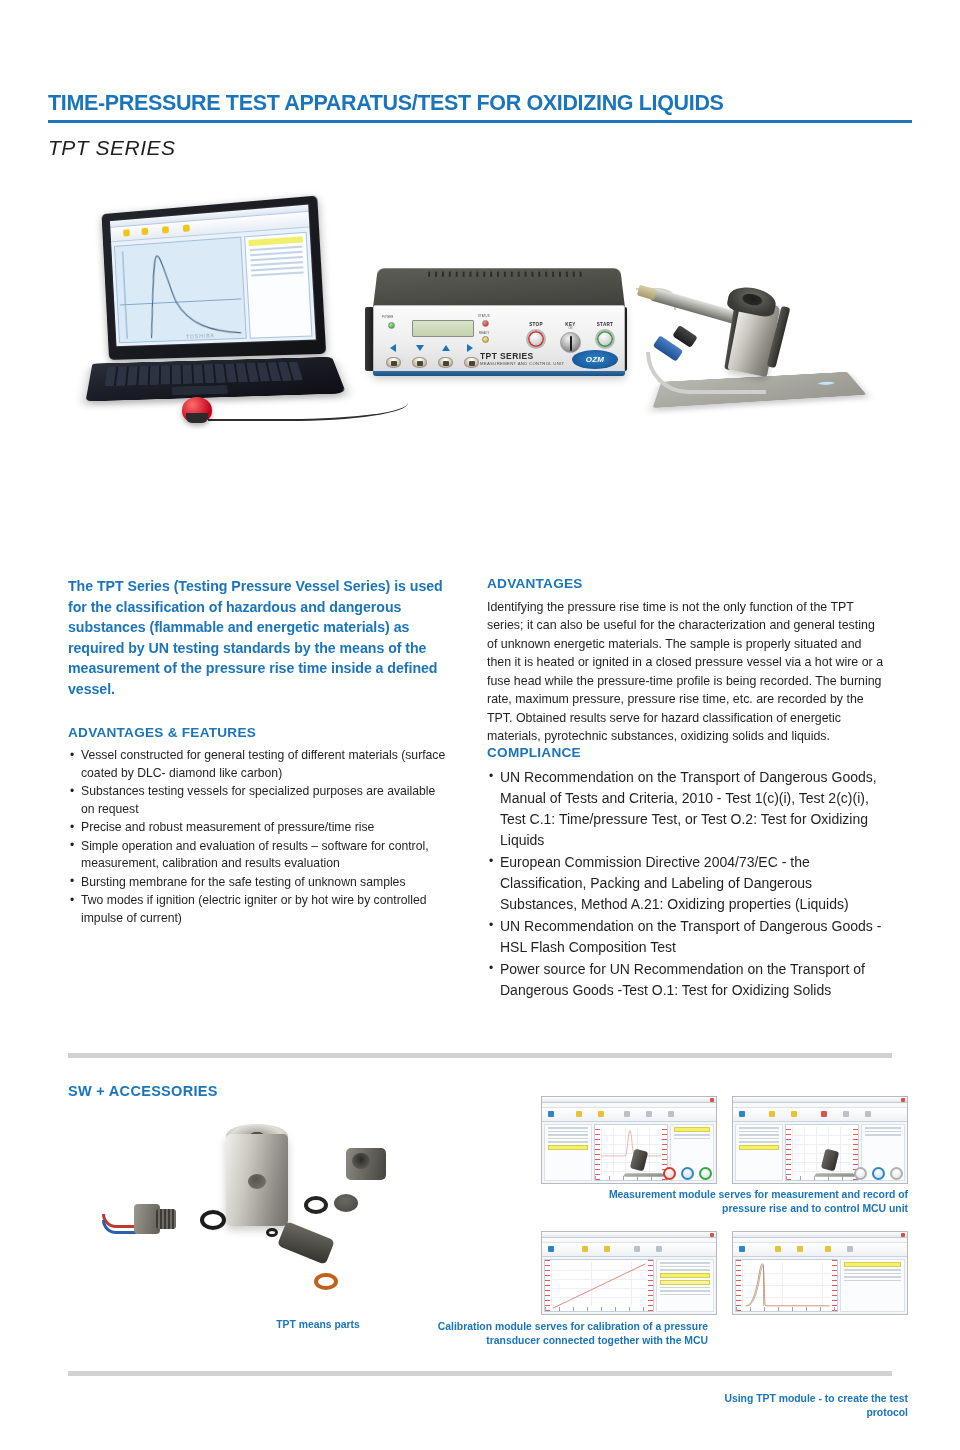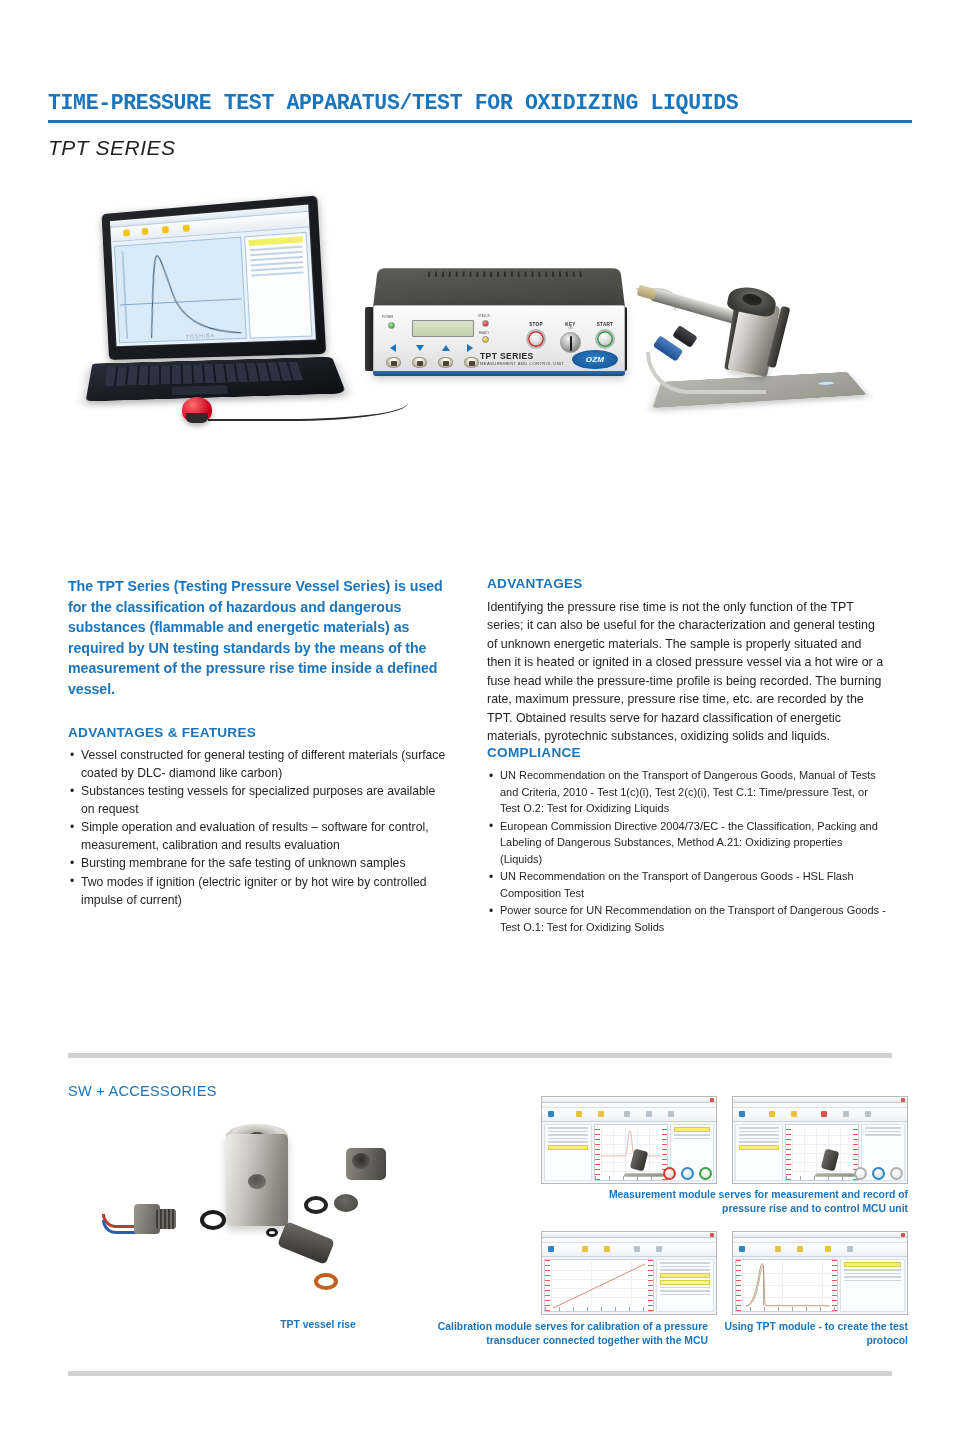--- a/index.html
+++ b/index.html
@@ -19,21 +19,20 @@
 
   
   .header { position: absolute; left: 48px; top: 92px; width: 864px; }
   .header-title {
     color: #1b75bc;
     font-size: 21.5px;
     font-weight: bold;
     letter-spacing: -0.35px;
     line-height: 1.1;
     white-space: nowrap;
-    font-family: Liberation Mono, monospace;
   }
   .header-rule {
     margin-top: 4px;
     height: 3px;
     background: #1b75bc;
     width: 864px;
   }
   .header-sub {
     margin-top: 13px;
     font-size: 21px;
@@ -294,30 +293,30 @@
     font-size: 12.2px;
     line-height: 1.46;
     color: #231f20;
     margin-bottom: 0.5px;
   }
   ul.bullets li:before {
     content: "\2022";
     position: absolute; left: 2px; top: -0.5px;
     color: #231f20; font-size: 12px;
   }
-  ul.bullets.wide li { font-size: 11px; line-height: 1.5; margin-bottom: 1px; }
+  ul.bullets.wide li { font-size: 14px; line-height: 1.5; margin-bottom: 1px; }
 
   
   .divider { position: absolute; left: 68px; width: 824px; height: 5px; background: #d2d2d2; }
   .div-top { top: 1053px; }
   .div-bottom { top: 1371px; }
 
   .acc-title {
     position: absolute; left: 68px; top: 1083px;
-    color: #1b75bc; font-size: 14.5px; font-weight: normal; letter-spacing: .3px;
+    color: #1b75bc; font-size: 14.5px; font-weight: bold; letter-spacing: .3px;
   }
 
   
   .parts { position: absolute; left: 118px; top: 1118px; width: 300px; height: 195px; }
   .metal {
     background: linear-gradient(100deg,#efeeea 0%,#c9c7c0 35%,#908d85 75%,#6f6d66 100%);
   }
   .p-body {
     position: absolute; left: 108px; top: 16px; width: 62px; height: 92px;
     border-radius: 5px;
@@ -423,21 +422,21 @@
   .caption {
     position: absolute;
     color: #1b75bc;
     font-size: 10.4px;
     font-weight: bold;
     line-height: 1.34;
   }
   .cap-meas   { left: 600px; top: 1188px; width: 308px; text-align: right; }
   .cap-vessel { left: 238px; top: 1318px; width: 160px; text-align: center; }
   .cap-cal    { left: 412px; top: 1320px; width: 296px; text-align: right; }
-  .cap-tpt    { left: 712px; top: 1320px; width: 196px; text-align: right; }
+  .cap-tpt    { left: 712px; top: 1392px; width: 196px; text-align: right; }
 </style>
 </head>
 <body>
 
 <div class="page">
 
   <div class="header">
     <div class="header-title">TIME-PRESSURE TEST APPARATUS/TEST FOR OXIDIZING LIQUIDS</div>
     <div class="header-rule"></div>
     <div class="header-sub">TPT SERIES</div>
@@ -551,20 +550,21 @@
       <div class="conn-black"></div>
     </div>
   </div>
 
   <div class="col-left">
     <div class="lede">The TPT Series (Testing Pressure Vessel Series) is used for the classification of hazardous and dangerous substances (flammable and energetic materials) as required by UN testing standards by the means of the measurement of the pressure rise time inside a defined vessel.</div>
     <h2 class="sec">ADVANTAGES &amp; FEATURES</h2>
     <ul class="bullets">
       <li>Vessel constructed for general testing of different materials (surface coated by DLC- diamond like carbon)</li>
       <li>Substances testing vessels for specialized purposes are available on request</li>
+      <li>Precise and robust measurement of pressure/time rise</li>
       <li>Simple operation and evaluation of results – software for control, measurement, calibration and results evaluation</li>
       <li>Bursting membrane for the safe testing of unknown samples</li>
       <li>Two modes if ignition (electric igniter or by hot wire by controlled impulse of current)</li>
     </ul>
   </div>
 
   <div class="col-right">
     <h2 class="sec">ADVANTAGES</h2>
     <p class="body">Identifying the pressure rise time is not the only function of the TPT series; it can also be useful for the characterization and general testing of unknown energetic materials. The sample is properly situated and then it is heated or ignited in a closed pressure vessel via a hot wire or a fuse head while the pressure-time profile is being recorded. The burning rate, maximum pressure, pressure rise time, etc. are recorded by the TPT. Obtained results serve for hazard classification of energetic materials, pyrotechnic substances, oxidizing solids and liquids.</p>
     <h2 class="sec gap-top">COMPLIANCE</h2>
@@ -750,17 +750,17 @@
         <div class="sh-yellow"></div>
         <div class="sh-line"></div>
           <div class="sh-line"></div>
         <div class="sh-line"></div>
           <div class="sh-line"></div>
       </div>
     </div>
   </div>
 
   <div class="caption cap-meas">Measurement module serves for measurement and record of pressure rise and to control MCU unit</div>
-  <div class="caption cap-vessel">TPT vessel rise</div>
+  <div class="caption cap-vessel">TPT means parts</div>
   <div class="caption cap-cal">Calibration module serves for calibration of a pressure transducer connected together with the MCU</div>
   <div class="caption cap-tpt">Using TPT module - to create the test protocol</div>
 
 </div>
 
 </body></html>

